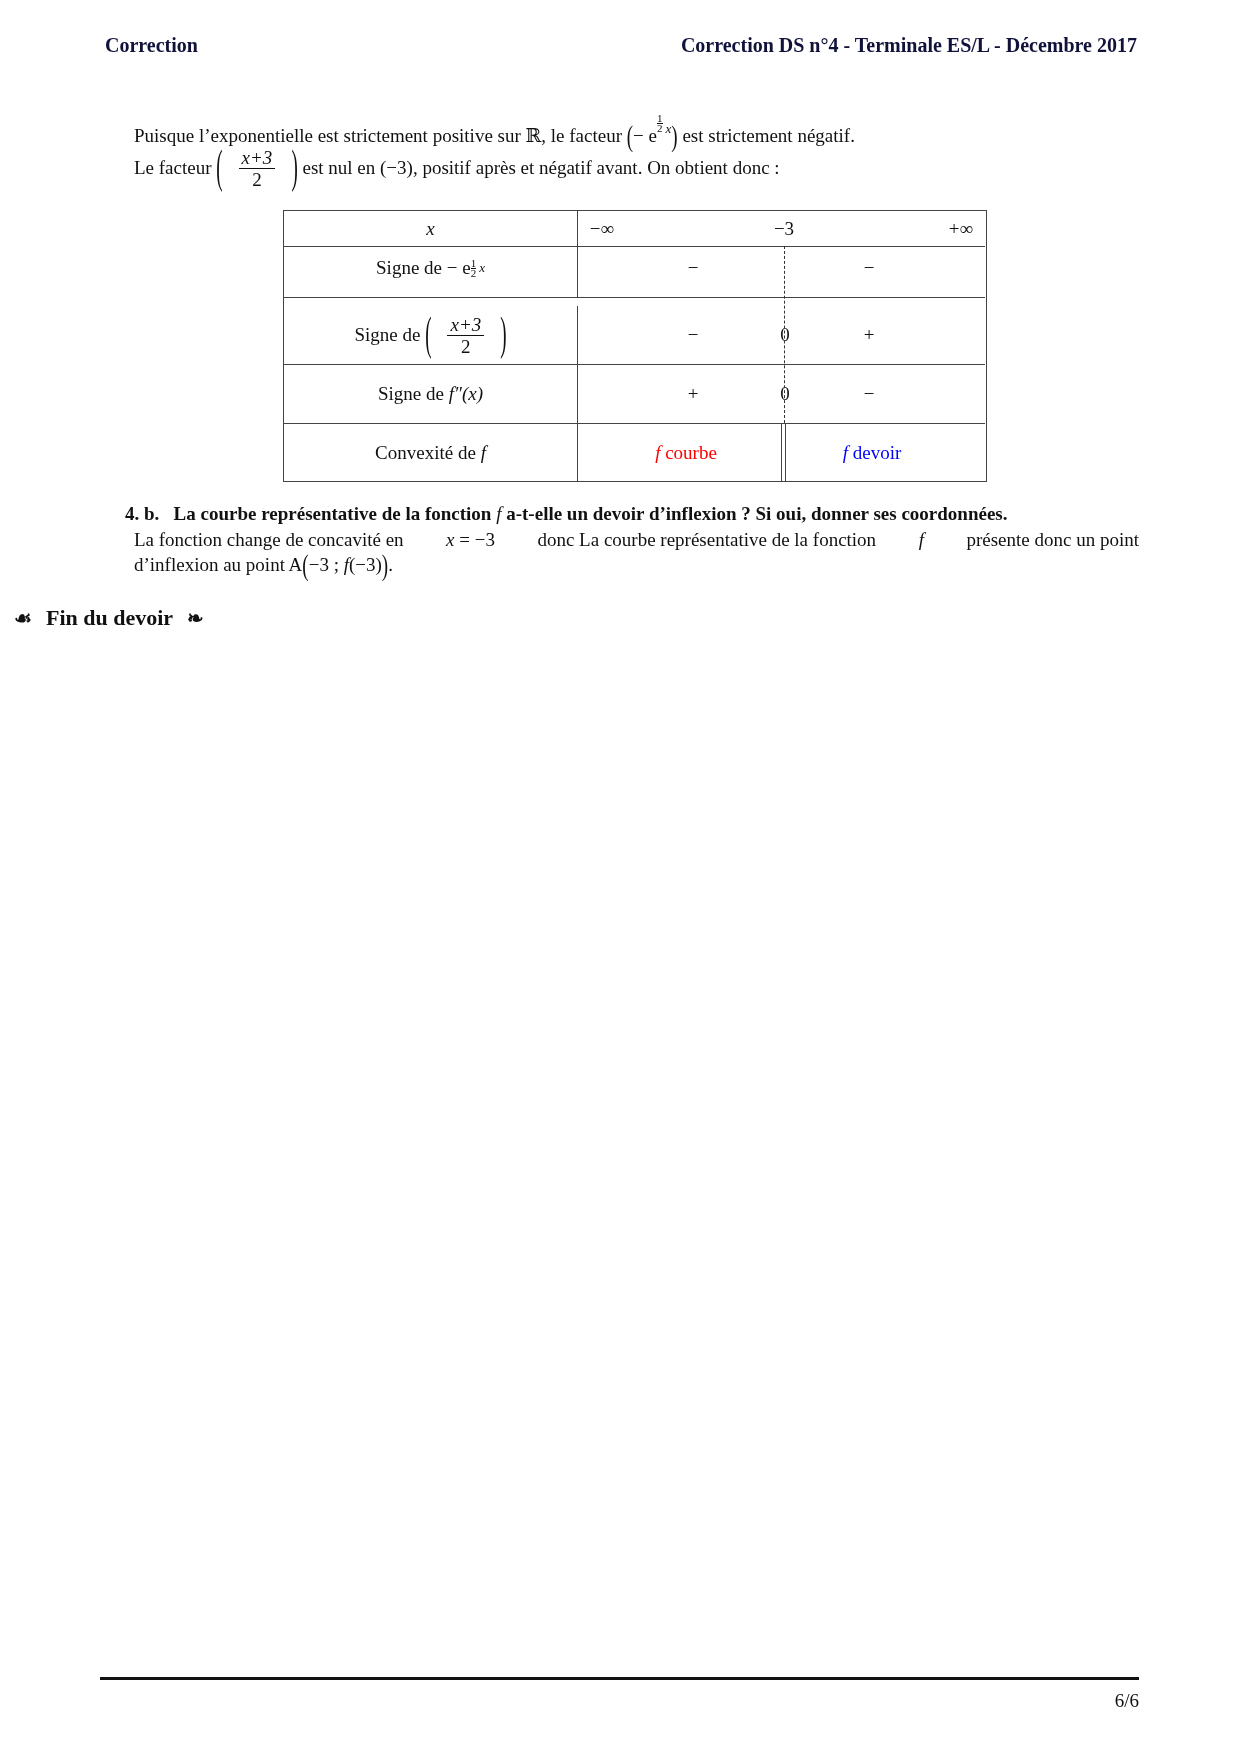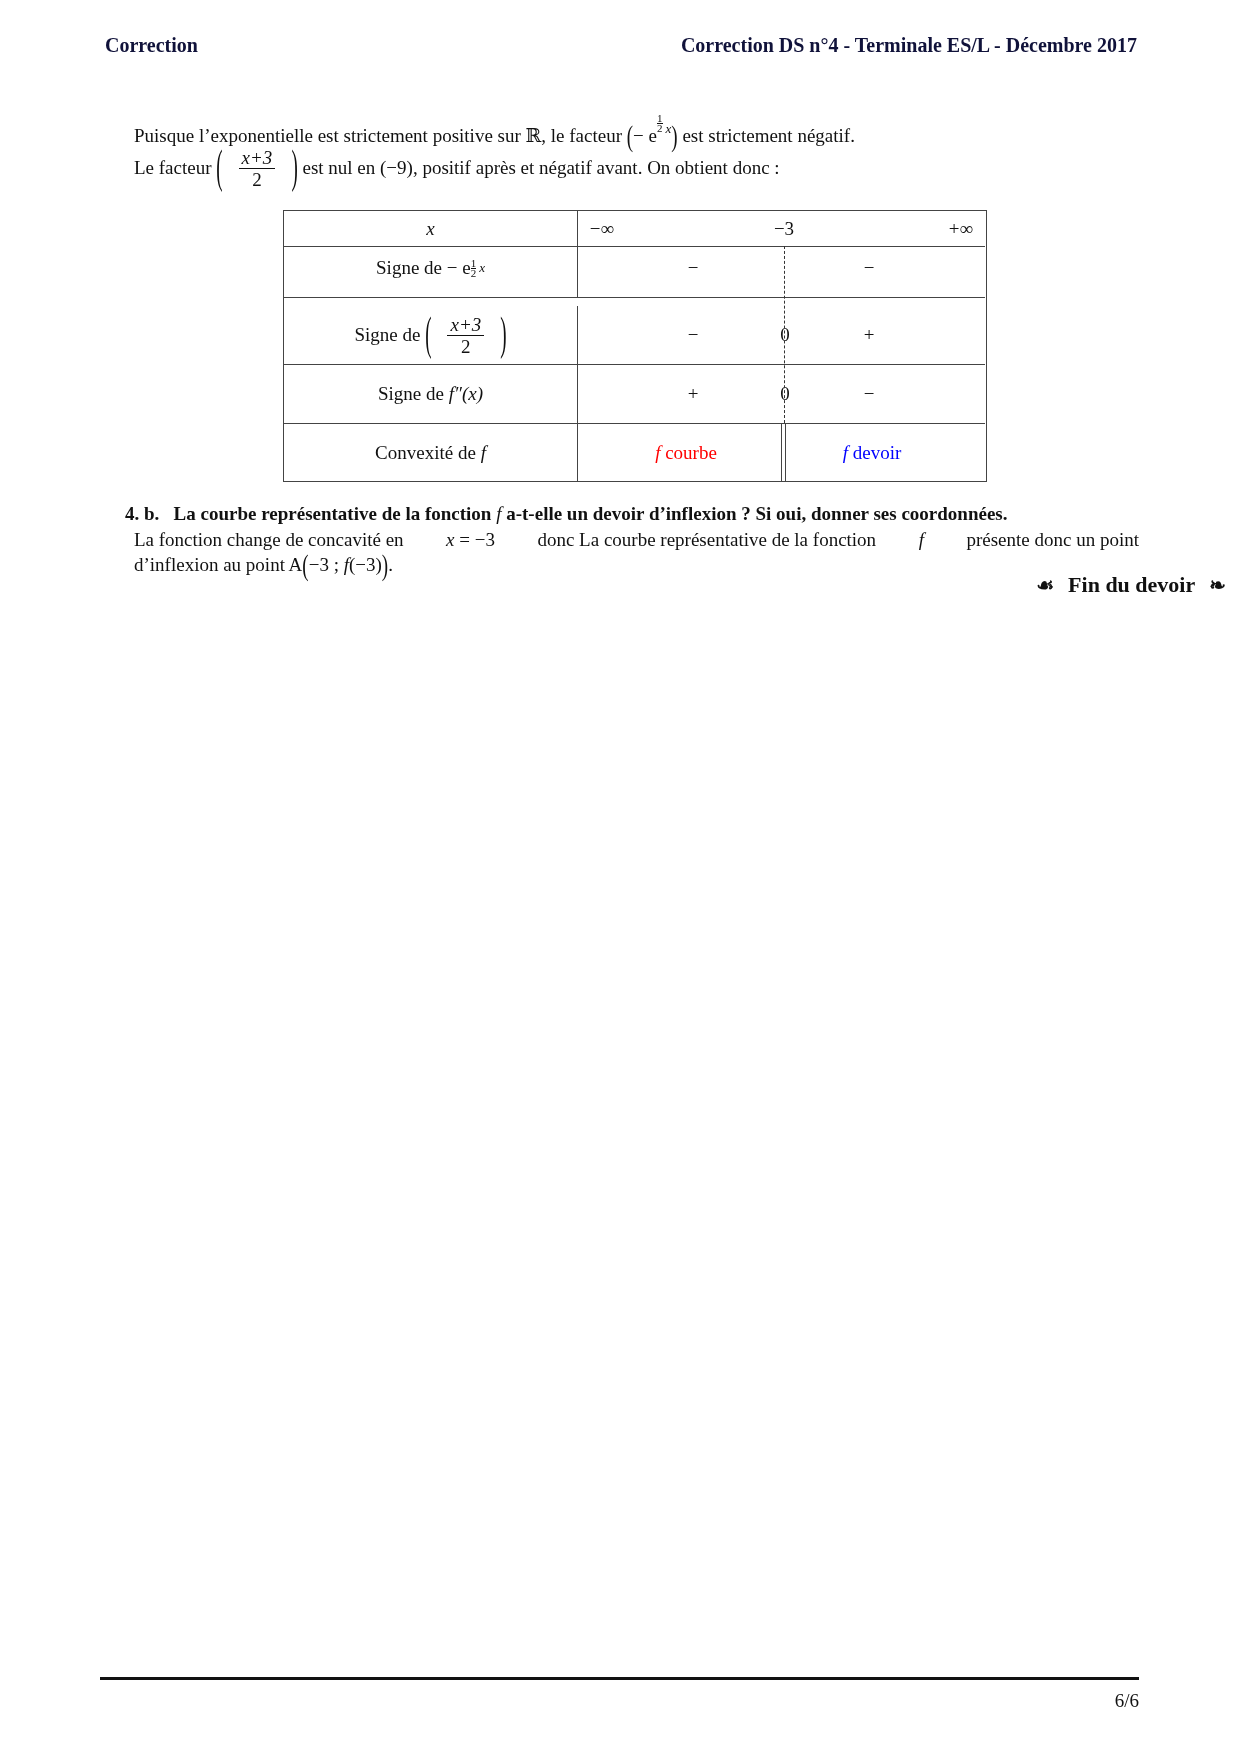--- a/index.html
+++ b/index.html
@@ -54,21 +54,21 @@
   .red { color: #ff0000; }
   .blue { color: #0000ff; }
 
   .q {
     font-family: "Liberation Serif", "DejaVu Serif", serif;
     font-size: 19px; font-weight: bold; white-space: nowrap;
   }
   .fin {
     font-family: "Liberation Serif", "DejaVu Serif", serif;
     font-size: 22px; font-weight: bold; white-space: nowrap;
-    left: 0; width: 1240px; text-align: right; top: 572px;
+    left: 0; width: 1240px; text-align: left; top: 605px;
   }
   .orn { font-size: 20px; margin: 0 14px; }
   .footer-rule { position: absolute; left: 100px; top: 1677px; width: 1039px; height: 3px; background: #111; }
   .pageno {
     position: absolute; right: 101px; top: 1690px;
     font-family: "Liberation Serif", "DejaVu Serif", serif; font-size: 19px;
   }
 </style>
 </head>
 <body>
@@ -83,21 +83,21 @@
 </div>
 
 <div class="abs p" style="left:134px; top:142px; height:52px; display:flex; align-items:center;">
   <span>Le facteur</span>&nbsp;
   <span class="paren-big">(</span>
   <span class="frac">
     <span class="num it">x+3</span>
     <span class="den">2</span>
   </span>
   <span class="paren-big">)</span>&nbsp;
-  <span>est nul en (−9), positif après et négatif avant. On obtient donc :</span>
+  <span>est nul en (−3), positif après et négatif avant. On obtient donc :</span>
 </div>
 
 <div class="tbl">
 
   <div class="row" style="top:0; height:36px;">
     <div class="cell-label it">x</div>
     <div class="col-div"></div>
     <div class="val" style="left:318px;">−∞</div>
     <div class="val" style="left:500px;">−3</div>
     <div class="val" style="left:677px;">+∞</div>

